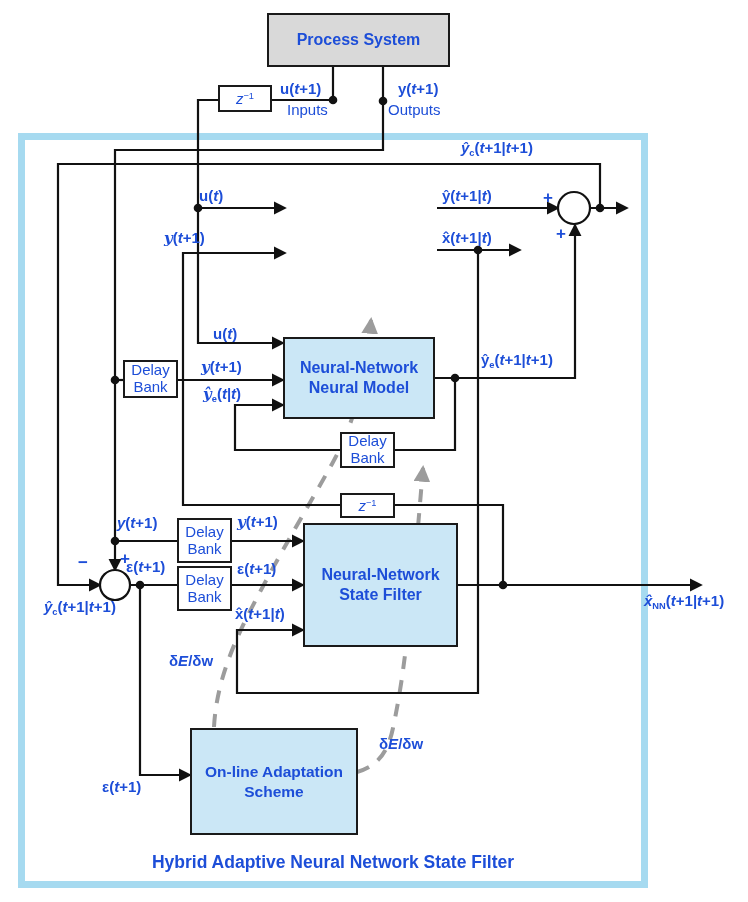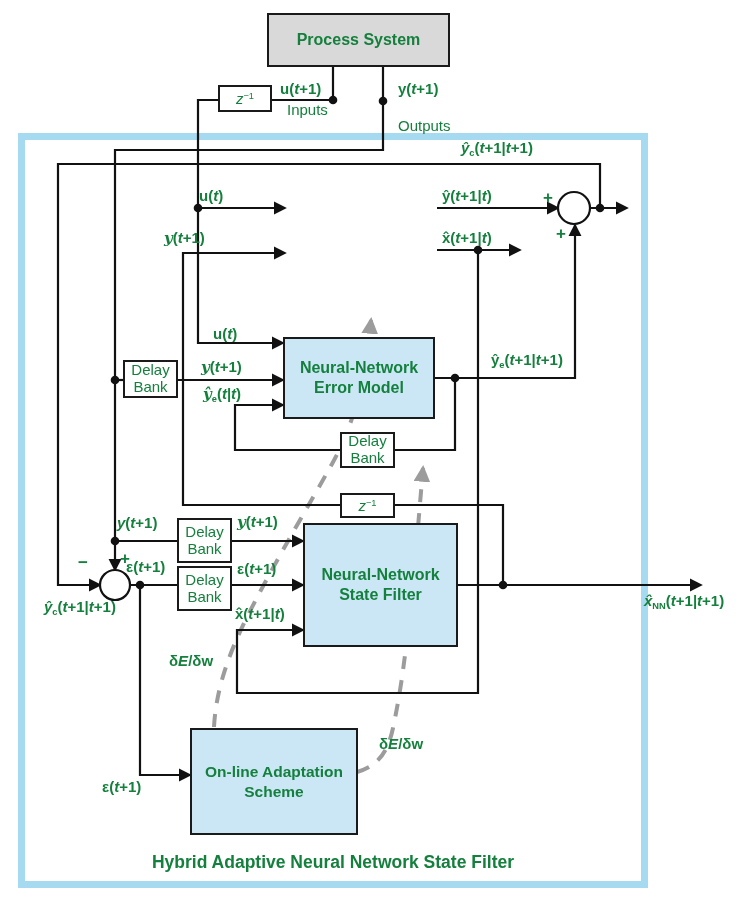--- a/index.html
+++ b/index.html
@@ -1,17 +1,17 @@
 <!DOCTYPE html>
 <html><head>
 <meta charset="utf-8">
 <style>
   html,body{margin:0;padding:0;background:#fff;}
   #stage{position:relative;width:748px;height:902px;background:#fff;overflow:hidden;
-         font-family:"Liberation Sans",sans-serif;color:#15803d;}
+         font-family:"Liberation Sans",sans-serif;color:#1d4ed8;}
   
   #frame{position:absolute;left:18px;top:133px;width:616px;height:741px;
          border:7px solid #a6daf0;z-index:0;background:transparent;}
   
   #wires{position:absolute;left:0;top:0;z-index:1;}
   
   .box{position:absolute;box-sizing:border-box;display:flex;flex-direction:column;
        align-items:center;justify-content:center;text-align:center;z-index:2;}
   .gray{background:#d9d9d9;border:2.5px solid #1a1a1a;}
   .blue{background:#cbe7f6;border:2.5px solid #1a1a1a;}
@@ -101,21 +101,21 @@
     <div>Process System</div>
   </div>
 
   <div class="box white zbox" style="left:218px;top:85px;width:54px;height:27px;">
     <div><span class="s-i">z</span><span class="s-sup">−1</span></div>
   </div>
 
 
   <div class="box blue big" style="left:283px;top:337px;width:152px;height:82px;">
     <div>Neural-Network</div>
-    <div>Error Model</div>
+    <div>Neural Model</div>
   </div>
 
   <div class="box blue big" style="left:303px;top:523px;width:155px;height:124px;">
     <div>Neural-Network</div>
     <div>State Filter</div>
   </div>
 
   <div class="box blue big" style="left:190px;top:728px;width:168px;height:107px;font-size:15.5px;">
     <div>On-line Adaptation</div>
     <div>Scheme</div>
@@ -141,32 +141,32 @@
   </div>
 
   <div class="box white delay" style="left:177px;top:566px;width:55px;height:45px;">
     <div>Delay</div>
     <div>Bank</div>
   </div>
 
   <div class="lbl" style="left:280px;top:80px;"><span class="s-v">u</span><span class="s-n">(</span><span class="s-i">t</span><span class="s-n">+1)</span></div>
   <div class="lbl lbl-reg" style="left:287px;top:101px;">Inputs</div>
   <div class="lbl" style="left:398px;top:80px;"><span class="s-v">y</span><span class="s-n">(</span><span class="s-i">t</span><span class="s-n">+1)</span></div>
-  <div class="lbl lbl-reg" style="left:398px;top:101px;margin-top:16px;">Outputs</div>
+  <div class="lbl lbl-reg" style="left:388px;top:101px;">Outputs</div>
 
   <div class="lbl" style="left:461px;top:139px;"><span class="s-iv">ŷ</span><span class="s-sub">c</span><span class="s-n">(</span><span class="s-i">t</span><span class="s-n">+1|</span><span class="s-i">t</span><span class="s-n">+1)</span></div>
   <div class="lbl" style="left:199px;top:187px;"><span class="s-v">u</span><span class="s-n">(</span><span class="s-i">t</span><span class="s-n">)</span></div>
   <div class="lbl" style="left:164px;top:229px;"><span class="s-sc">y</span><span class="s-n">(</span><span class="s-i">t</span><span class="s-n">+1)</span></div>
   <div class="lbl" style="left:442px;top:187px;"><span class="s-v">ŷ</span><span class="s-n">(</span><span class="s-i">t</span><span class="s-n">+1|</span><span class="s-i">t</span><span class="s-n">)</span></div>
   <div class="lbl" style="left:442px;top:229px;"><span class="s-v">x̂</span><span class="s-n">(</span><span class="s-i">t</span><span class="s-n">+1|</span><span class="s-i">t</span><span class="s-n">)</span></div>
 
   <div class="lbl" style="left:213px;top:325px;"><span class="s-v">u</span><span class="s-n">(</span><span class="s-i">t</span><span class="s-n">)</span></div>
   <div class="lbl" style="left:201px;top:358px;"><span class="s-sc">y</span><span class="s-n">(</span><span class="s-i">t</span><span class="s-n">+1)</span></div>
   <div class="lbl" style="left:203px;top:385px;"><span class="s-sc">ŷ</span><span class="s-sub">e</span><span class="s-n">(</span><span class="s-i">t</span><span class="s-n">|</span><span class="s-i">t</span><span class="s-n">)</span></div>
-  <div class="lbl" style="left:481px;top:351px;margin-left:10px;"><span class="s-v">ŷ</span><span class="s-sub">e</span><span class="s-n">(</span><span class="s-i">t</span><span class="s-n">+1|</span><span class="s-i">t</span><span class="s-n">+1)</span></div>
+  <div class="lbl" style="left:481px;top:351px;"><span class="s-v">ŷ</span><span class="s-sub">e</span><span class="s-n">(</span><span class="s-i">t</span><span class="s-n">+1|</span><span class="s-i">t</span><span class="s-n">+1)</span></div>
 
   <div class="lbl" style="left:117px;top:514px;"><span class="s-vi">y</span><span class="s-n">(</span><span class="s-i">t</span><span class="s-n">+1)</span></div>
   <div class="lbl" style="left:237px;top:513px;"><span class="s-sc">y</span><span class="s-n">(</span><span class="s-i">t</span><span class="s-n">+1)</span></div>
   <div class="lbl" style="left:126px;top:558px;"><span class="s-v">ε</span><span class="s-n">(</span><span class="s-i">t</span><span class="s-n">+1)</span></div>
   <div class="lbl" style="left:237px;top:560px;"><span class="s-v">ε</span><span class="s-n">(</span><span class="s-i">t</span><span class="s-n">+1)</span></div>
   <div class="lbl" style="left:235px;top:605px;"><span class="s-v">x̂</span><span class="s-n">(</span><span class="s-i">t</span><span class="s-n">+1|</span><span class="s-i">t</span><span class="s-n">)</span></div>
 
   <div class="lbl" style="left:644px;top:592px;"><span class="s-vi">x̂</span><span class="s-sub">NN</span><span class="s-n">(</span><span class="s-i">t</span><span class="s-n">+1|</span><span class="s-i">t</span><span class="s-n">+1)</span></div>
   <div class="lbl" style="left:44px;top:598px;"><span class="s-iv">ŷ</span><span class="s-sub">c</span><span class="s-n">(</span><span class="s-i">t</span><span class="s-n">+1|</span><span class="s-i">t</span><span class="s-n">+1)</span></div>
 

